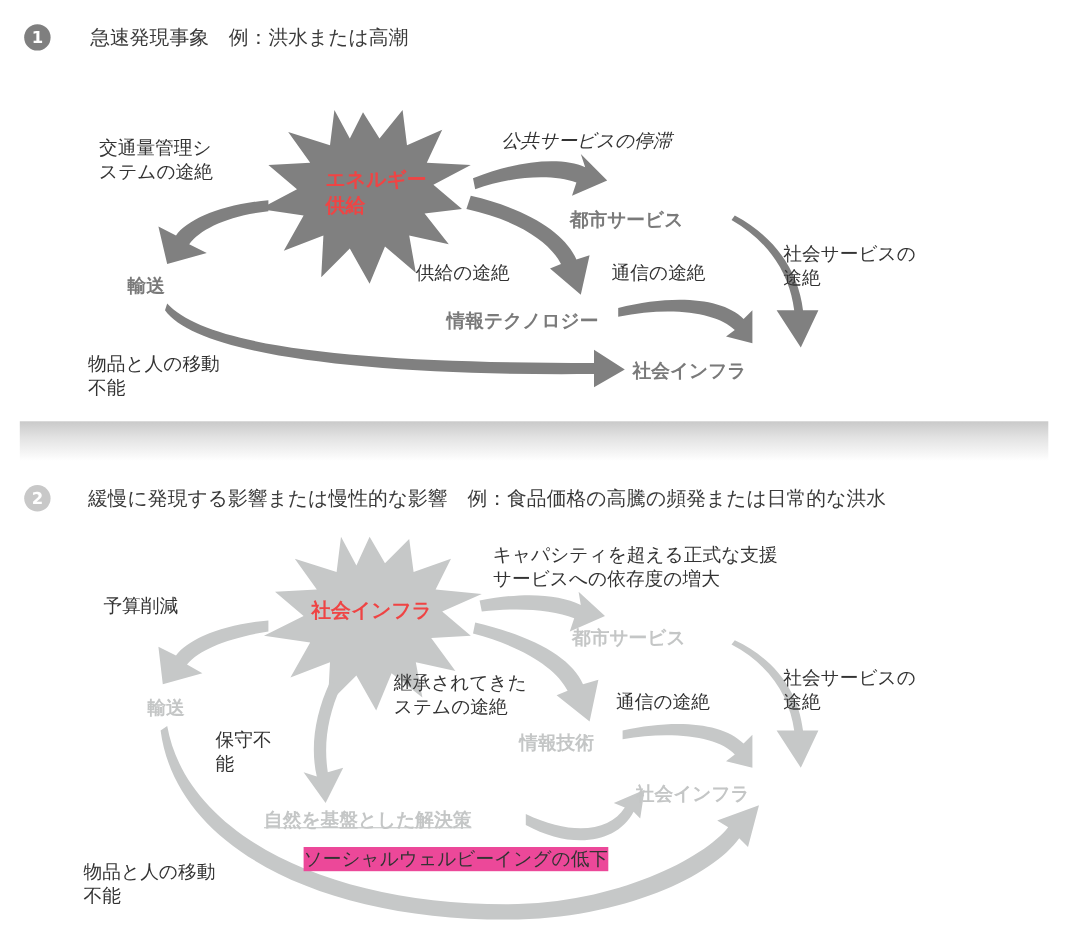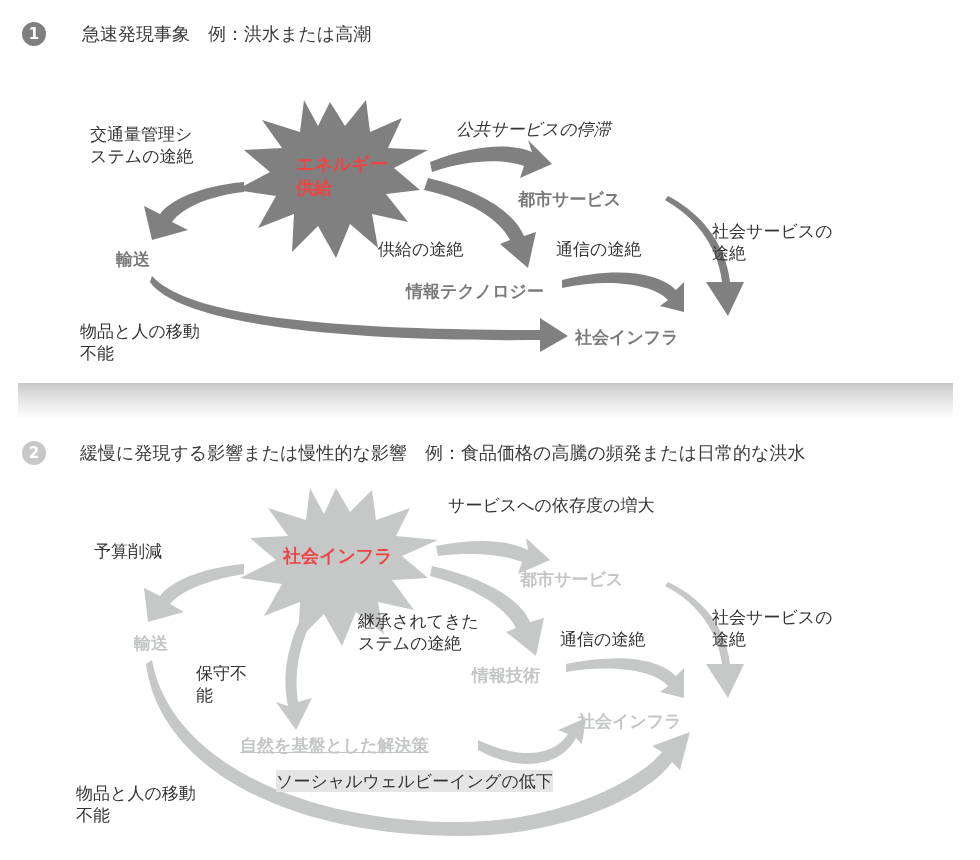--- a/index.html
+++ b/index.html
@@ -92,37 +92,38 @@
 
   <path fill="#c6c8c8" d="M478,740 C520,760 554,756 568,734 L558,730 L586,718 L582,744 L576,738 C560,768 518,772 478,750 Z"></path>
 
   <path fill="#c6c8c8" d="M152,660 C170,760 300,822 460,822 C560,822 640,780 662,752 L652,746 L690,732 L680,770 L672,762 C648,796 566,836 460,836 C290,836 160,770 146,664 Z"></path>
 </svg>
 
 <div class="abs burst-text" style="left:283px;top:544px;">社会インフラ</div>
 
 <div class="abs lbl" style="left:94px;top:540px;">予算削減</div>
 <div class="abs lbl" style="left:448px;top:494px;">
+  <div>キャパシティを超える正式な支援</div>
   <div>サービスへの依存度の増大</div>
 </div>
 <div class="abs node-light" style="left:520px;top:568px;">都市サービス</div>
 <div class="abs node-light" style="left:134px;top:632px;">輸送</div>
 <div class="abs lbl" style="left:358px;top:610px;">
   <div>継承されてきた</div>
   <div>ステムの途絶</div>
 </div>
 <div class="abs lbl" style="left:560px;top:628px;">通信の途絶</div>
 <div class="abs lbl" style="left:712px;top:606px;">
   <div>社会サービスの</div>
   <div>途絶</div>
 </div>
 <div class="abs lbl" style="left:196px;top:662px;">
   <div>保守不</div>
   <div>能</div>
 </div>
 <div class="abs node-light" style="left:472px;top:664px;">情報技術</div>
 <div class="abs node-light" style="left:578px;top:710px;">社会インフラ</div>
 <div class="abs node-light" style="left:240px;top:734px;text-decoration:underline;">自然を基盤とした解決策</div>
-<div class="abs lbl" style="left:276px;top:770px;background:#e5e5e5;">ソーシャルウェルビーイングの低下</div>
+<div class="abs lbl" style="left:276px;top:770px;background:#ec4899;">ソーシャルウェルビーイングの低下</div>
 <div class="abs lbl" style="left:76px;top:782px;">
   <div>物品と人の移動</div>
   <div>不能</div>
 </div>
 
 </body></html>

